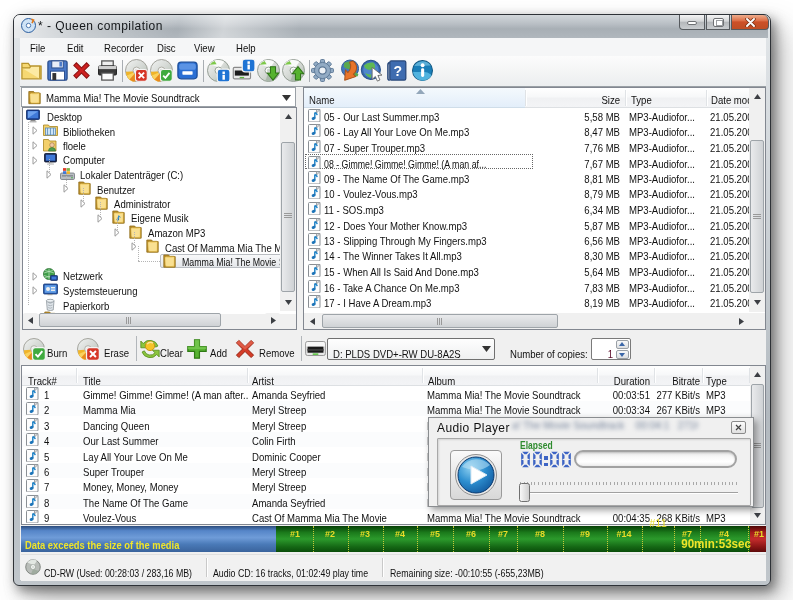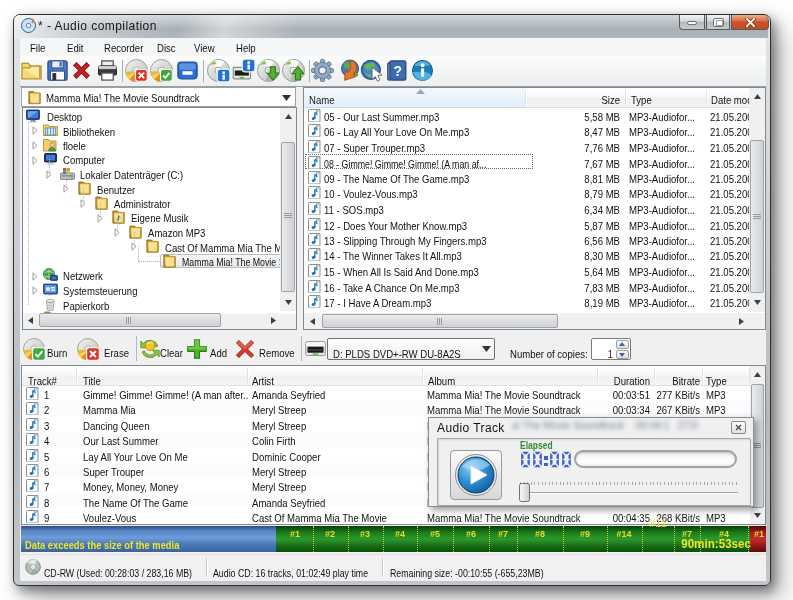--- a/index.html
+++ b/index.html
@@ -85,21 +85,21 @@
       </g>
 </defs>
   </svg>
 <div id="win" class="abs"></div>
 <div id="titlebar" class="abs"></div>
 <svg class="abs" style="left:21px;top:18px" width="15" height="15" viewBox="0 0 15 15">
 <circle cx="7.5" cy="7.5" r="7" fill="#cfe3f6" stroke="#2a5d9e" stroke-width="1"></circle>
 <circle cx="7.5" cy="7.5" r="2.2" fill="#fff" stroke="#2a5d9e" stroke-width=".8"></circle>
 <path d="M10.5 1.2 L12.6 2.2 L11 5.2" fill="none" stroke="#e07818" stroke-width="1.6"></path>
 </svg>
-<div id="title">* - Audio compilation</div>
+<div id="title">* - Queen compilation</div>
 <div id="capbtns" class="abs">
   <div id="cb-min" class="cb">
       <div class="abs" style="left:7px;top:6px;width:10px;height:4px;background:#fdfdfd;border:1px solid #6e7073;border-radius:2px;box-sizing:border-box;"></div>
     </div>
   <div id="cb-max" class="cb">
       <div class="abs" style="left:6px;top:2.5px;width:11px;height:9px;background:#fdfdfd;border:1px solid #6e7073;border-radius:2px;box-sizing:border-box;">
         <div style="position:absolute;left:1.5px;top:1.5px;width:5px;height:4px;background:#fff;border:1px solid #9a9da0;"></div>
       </div>
     </div>
   <div id="cb-close" class="cb">
@@ -719,21 +719,21 @@
     <circle cx="8" cy="8" r="2.4" fill="#fff" stroke="#8a968a" stroke-width=".6"></circle>
     <circle cx="8" cy="8" r="1" fill="#cfd6cf"></circle>
   </svg>
 <div class="t" style="left:44px;top:567px;transform:scaleX(.8);">CD-RW (Used: 00:28:03 / 283,16 MB)</div>
 <div class="abs" style="left:206px;top:558px;width:1px;height:19px;background:#c9c9c9;border-right:1px solid #fff;"></div>
 <div class="t" style="left:213px;top:567px;transform:scaleX(.8);">Audio CD: 16 tracks, 01:02:49 play time</div>
 <div class="abs" style="left:382px;top:558px;width:1px;height:19px;background:#c9c9c9;border-right:1px solid #fff;"></div>
 <div class="t" style="left:390px;top:567px;transform:scaleX(.8);">Remaining size: -00:10:55 (-655,23MB)</div>
 <div id="player" class="abs"></div>
 <div class="abs" style="left:512px;top:419px;width:202px;height:16px;overflow:hidden;filter:blur(2.1px);font-size:11px;color:#74829a;white-space:nowrap;transform:scaleX(.92);transform-origin:0 50%;">a! The Movie Soundtrack&nbsp;&nbsp;&nbsp;&nbsp;00:04:1&nbsp;&nbsp;&nbsp;271KB&nbsp;&nbsp;M3</div>
-<div class="abs" style="left:437px;top:421px;font-size:12px;letter-spacing:.4px;color:#111;">Audio Track</div>
+<div class="abs" style="left:437px;top:421px;font-size:12px;letter-spacing:.4px;color:#111;">Audio Player</div>
 <div class="abs" style="left:731px;top:421px;width:15px;height:13px;background:linear-gradient(180deg,#fcfcfc,#e0e0e0);border:1px solid #8a8a8a;border-radius:2px;box-sizing:border-box;"></div>
 <svg class="abs" style="left:735px;top:424px" width="7" height="7" viewBox="0 0 7 7">
     <path d="M1 1 L6 6 M6 1 L1 6" stroke="#444" stroke-width="1.2"></path>
   </svg>
 <div class="abs" style="left:437px;top:438px;width:314px;height:68px;background:#f0f0f0;border:1px solid #a8a8a8;border-radius:1px;box-sizing:border-box;box-shadow:inset 1px 1px 2px rgba(0,0,0,.12);"></div>
 <div class="abs" style="left:450px;top:450px;width:52px;height:50px;background:linear-gradient(180deg,#fafafa,#d8d8d8);border:1px solid #9a9a9a;border-radius:4px;box-sizing:border-box;"></div>
 <svg class="abs" style="left:454px;top:453px" width="44" height="44" viewBox="0 0 44 44">
 <defs>
       <radialGradient id="pbg" cx=".35" cy=".3" r=".9">
         <stop offset="0" stop-color="#8ed0f0"></stop>

